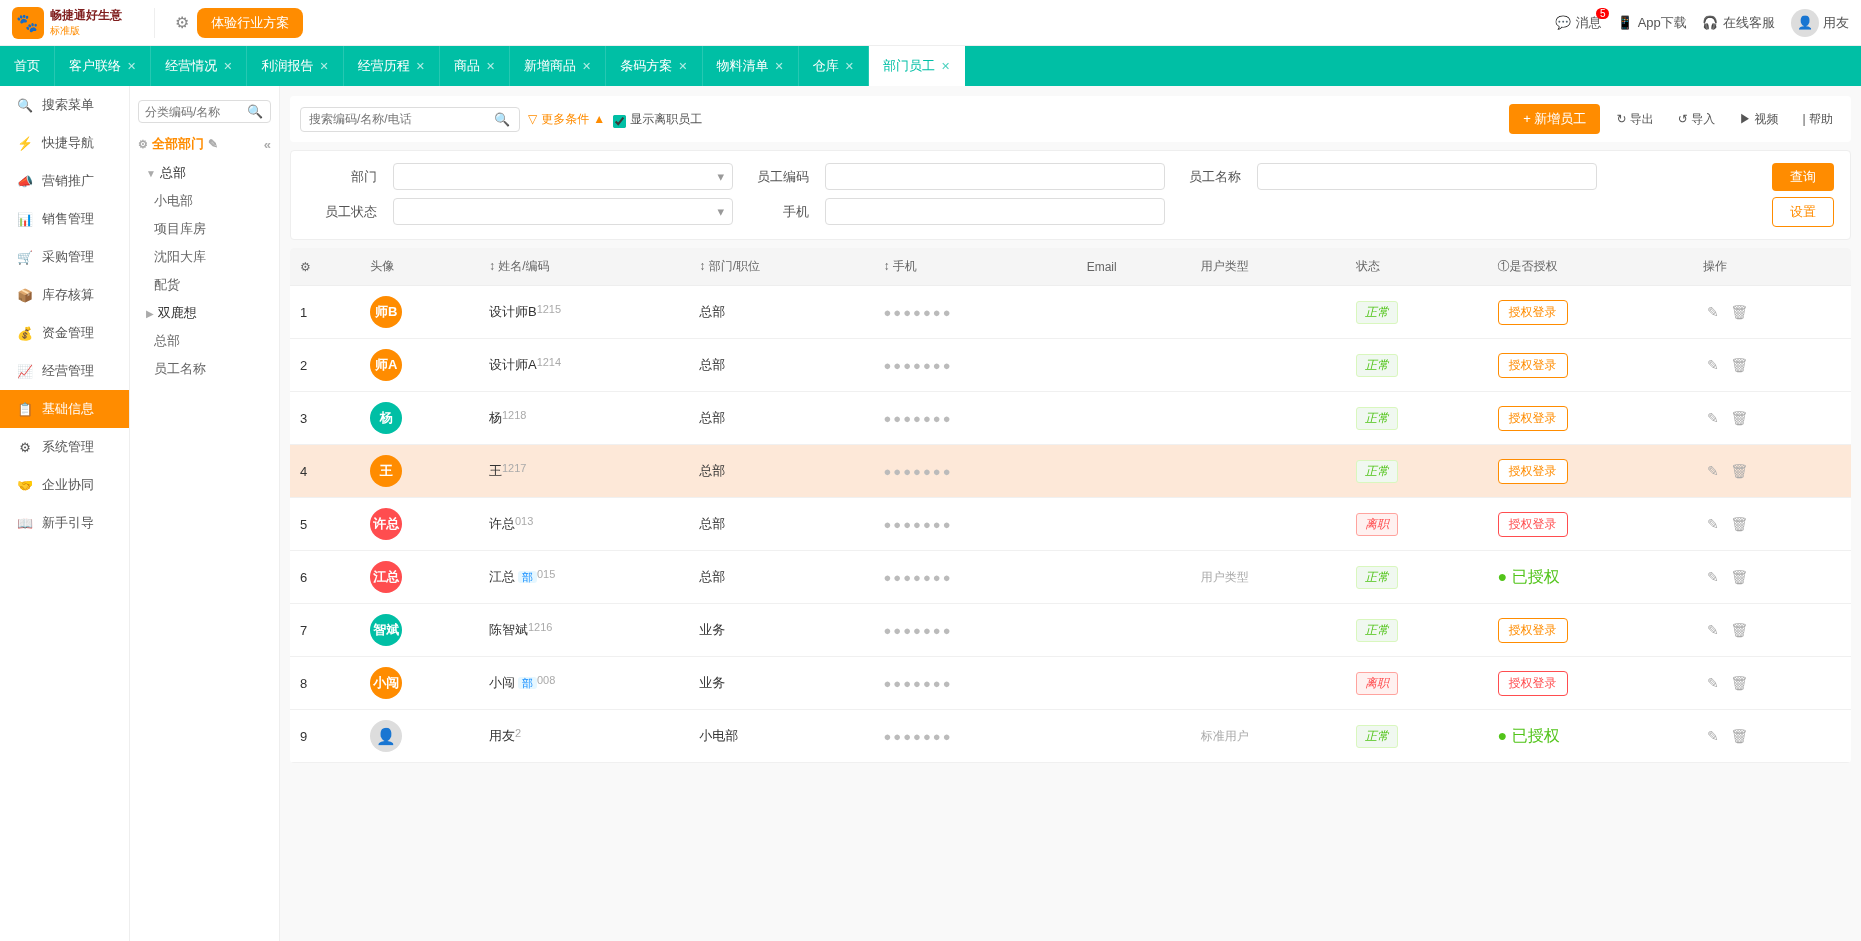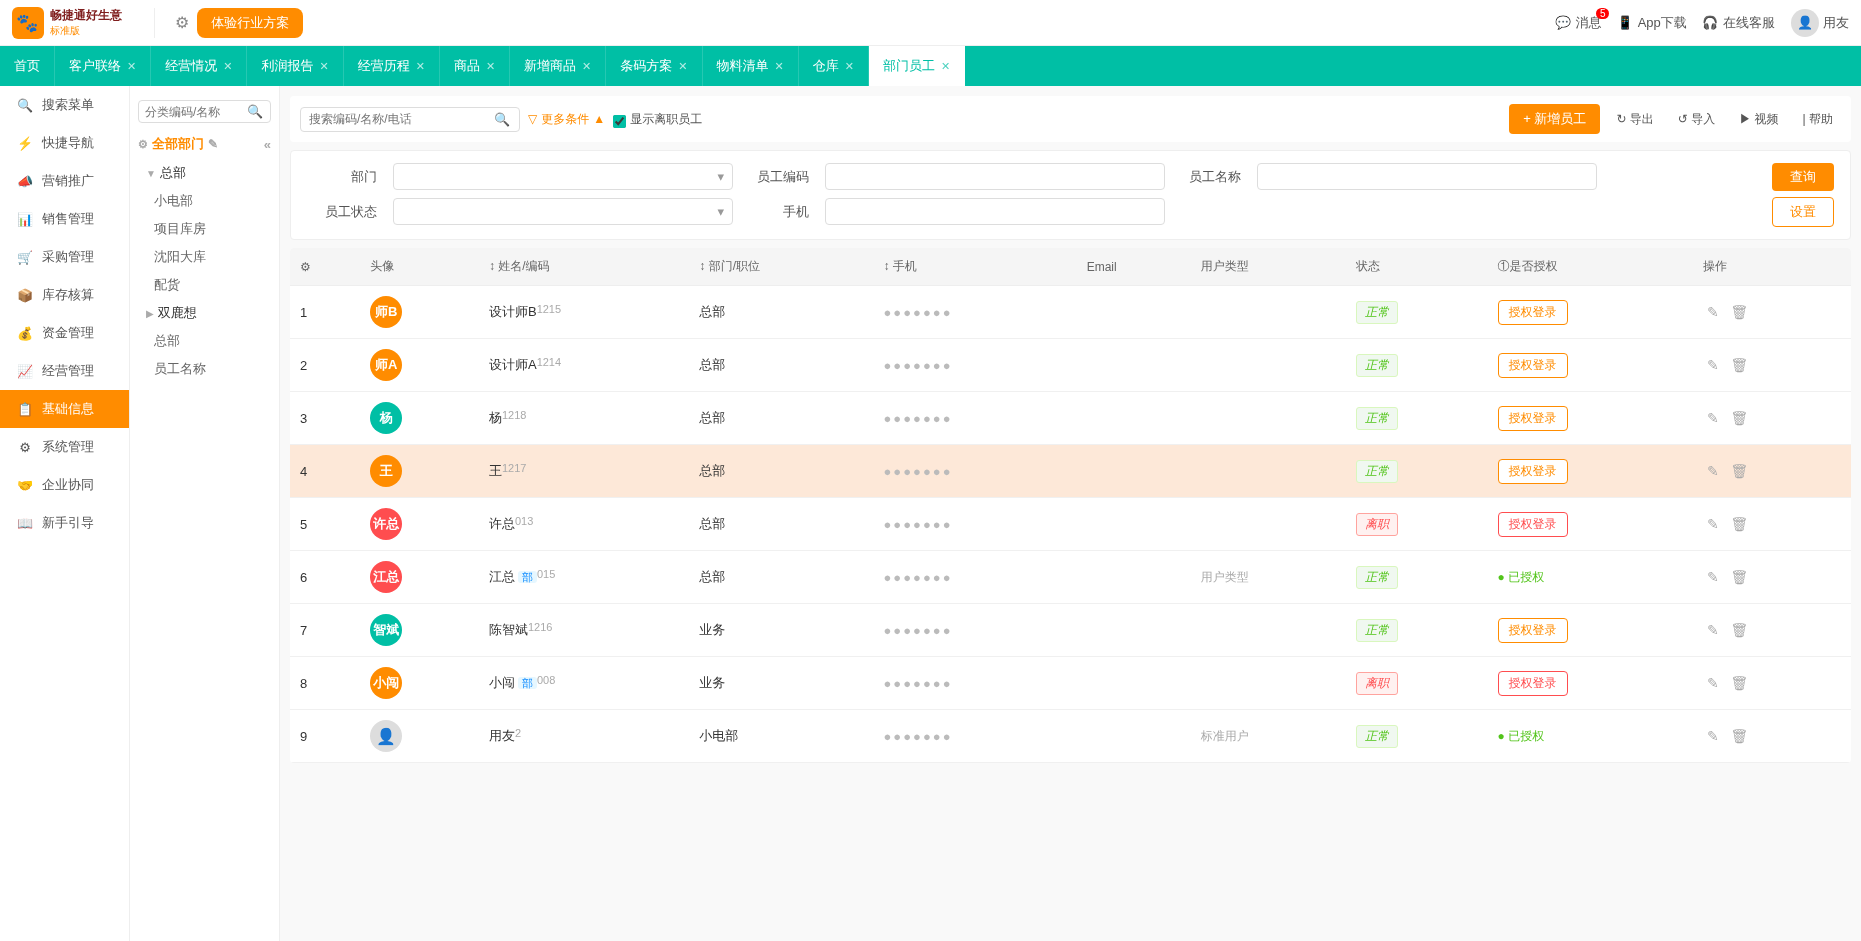--- a/index.html
+++ b/index.html
@@ -82,21 +82,21 @@
     .avatar-circle { width: 32px; height: 32px; border-radius: 50%; display: flex; align-items: center; justify-content: center; color: #fff; font-size: 13px; font-weight: bold; flex-shrink: 0; }
     .avatar-img { width: 32px; height: 32px; border-radius: 50%; background: #ddd; display: flex; align-items: center; justify-content: center; color: #aaa; font-size: 16px; }
     .name-code { display: flex; }
     .name-code .name { font-size: 13px; color: #333; }
     .name-code .code { font-size: 11px; color: #aaa; }
     .status-badge { display: inline-block; padding: 2px 8px; border-radius: 3px; font-size: 12px; font-style: italic; }
     .status-normal { background: #f0f8f0; color: #52c41a; border: 1px solid #d9f7be; }
     .status-resign { background: #fff1f0; color: #ff4d4f; border: 1px solid #ffa39e; }
     .auth-btn { border: 1px solid #ff8c00; color: #ff8c00; background: #fff; border-radius: 4px; padding: 3px 10px; cursor: pointer; font-size: 12px; white-space: nowrap; }
     .auth-btn.resign { border-color: #ff4d4f; color: #ff4d4f; }
-    .authorized { color: #52c41a; font-size: 12px; }
+    .authorized { color: #52c41a; font-size: 16px; }
     .authorized::before { content: '● '; }
     .by-user { color: #aaa; font-size: 12px; }
     .op-btn { background: none; border: none; cursor: pointer; color: #aaa; font-size: 14px; padding: 2px 4px; }
     .phone-blur { color: #bbb; letter-spacing: 2px; }
     .dept-tag { background: #e6f7ff; color: #1890ff; border-radius: 3px; padding: 0 4px; font-size: 11px; margin-left: 3px; }
 
     
     .pagination { display: flex; align-items: center; padding: 10px 12px; background: #fff; border-top: 1px solid #eee; font-size: 13px; color: #555; gap: 8px; }
     .page-select { border: 1px solid #ddd; border-radius: 4px; padding: 3px 6px; font-size: 13px; }
     .page-btn { background: none; border: 1px solid #ddd; border-radius: 4px; padding: 3px 8px; cursor: pointer; color: #555; font-size: 13px; }

